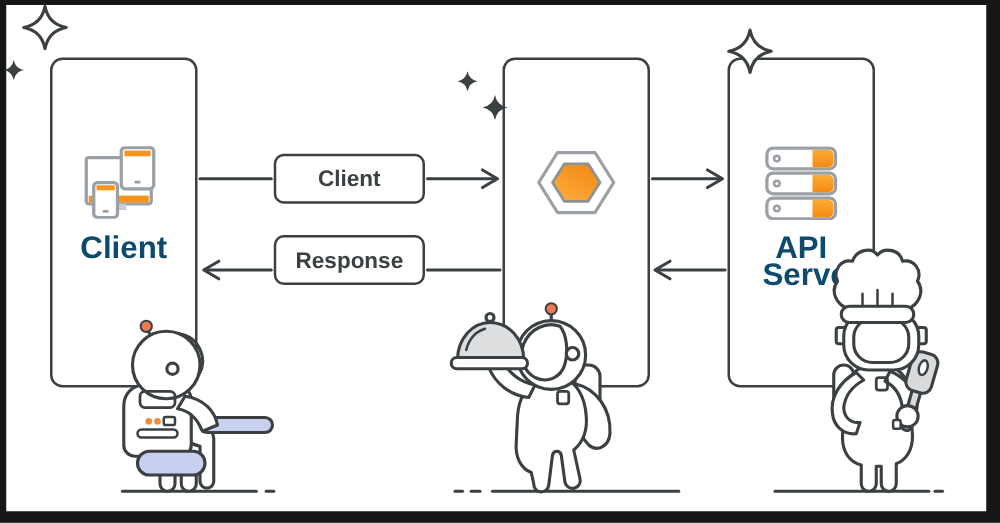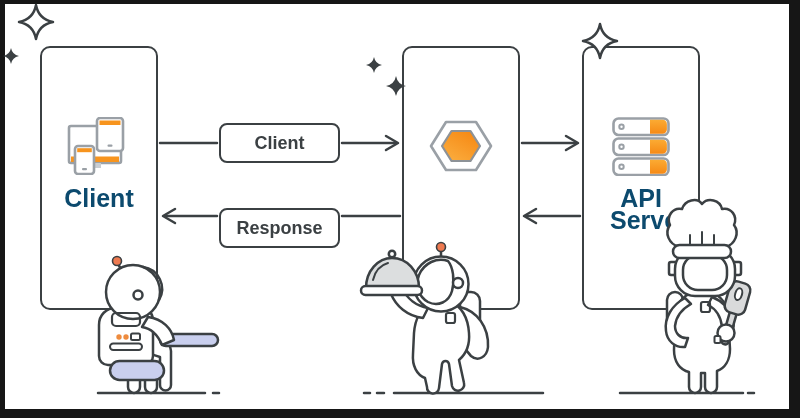--- a/index.html
+++ b/index.html
@@ -13,21 +13,21 @@
   .node-server{left:582px;}
   .node-icon{position:absolute;left:50%;transform:translateX(-50%);}
   .node-label{position:absolute;top:139px;left:0;right:0;text-align:center;
               font-size:25px;font-weight:bold;color:#0c4a6e;line-height:22px;}
   .node-label-wrap{top:139px;padding:0 26px;}
   .pill{position:absolute;left:219px;width:121px;height:40px;box-sizing:border-box;
         background:#ffffff;border:2.5px solid #3b4043;border-radius:8px;
         display:flex;align-items:center;justify-content:center;
         font-size:18px;font-weight:bold;color:#3b4043;z-index:2;}
   .pill-request{top:123px;}
-  .pill-response{top:208px;}
+  .pill-response{top:188px;}
   .overlay{position:absolute;left:0;top:0;width:800px;height:418px;z-index:3;pointer-events:none;}
 </style>
 </head>
 <body>
 
 <div class="frame">
   <div class="canvas"></div>
 
   <div class="node node-client">
     <svg class="node-icon" style="top:69px" width="64" height="58" viewBox="0 0 64 58">

